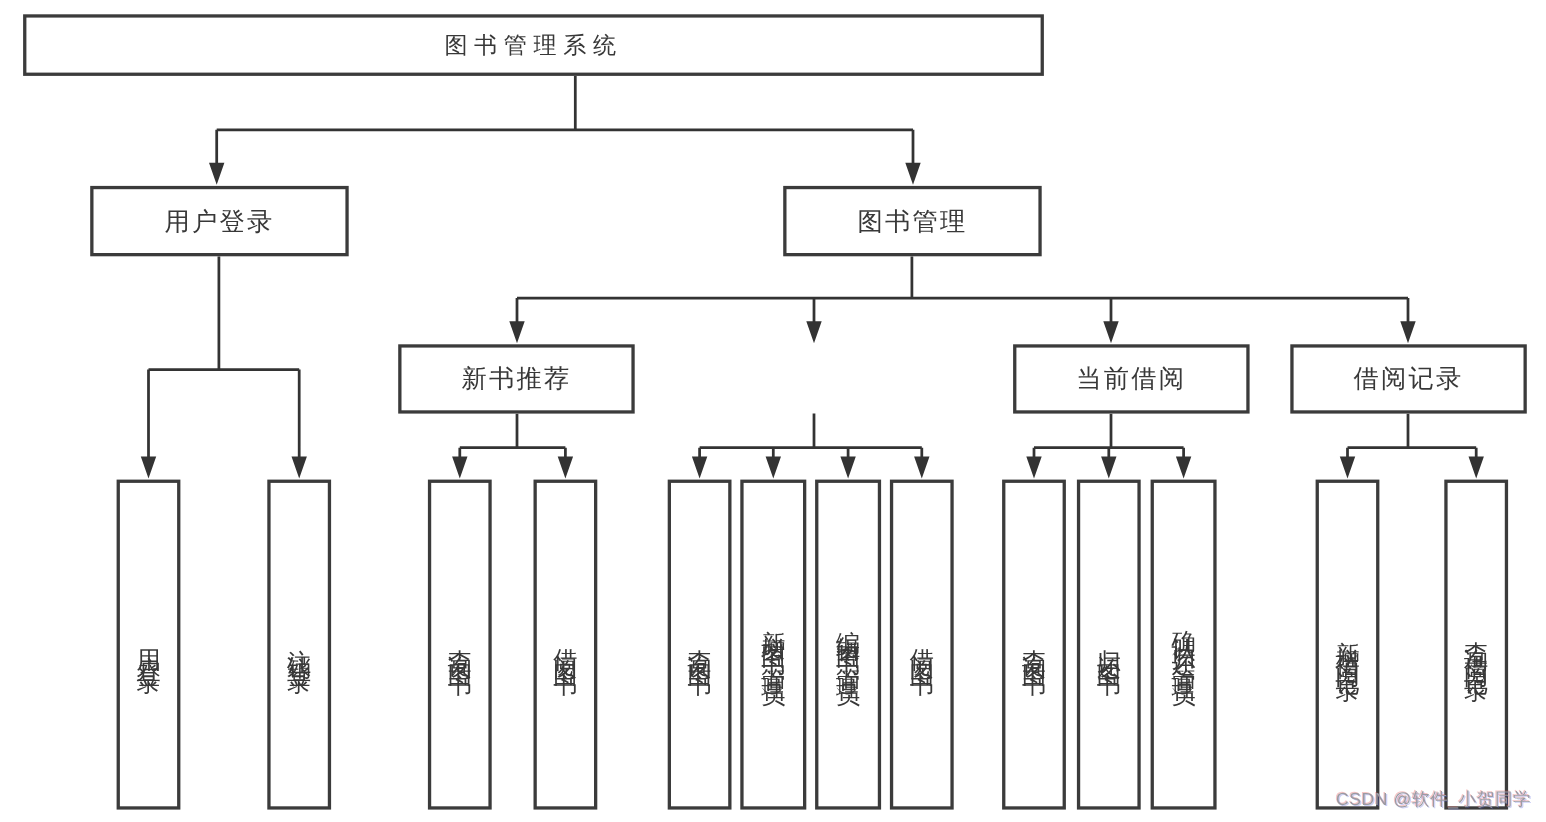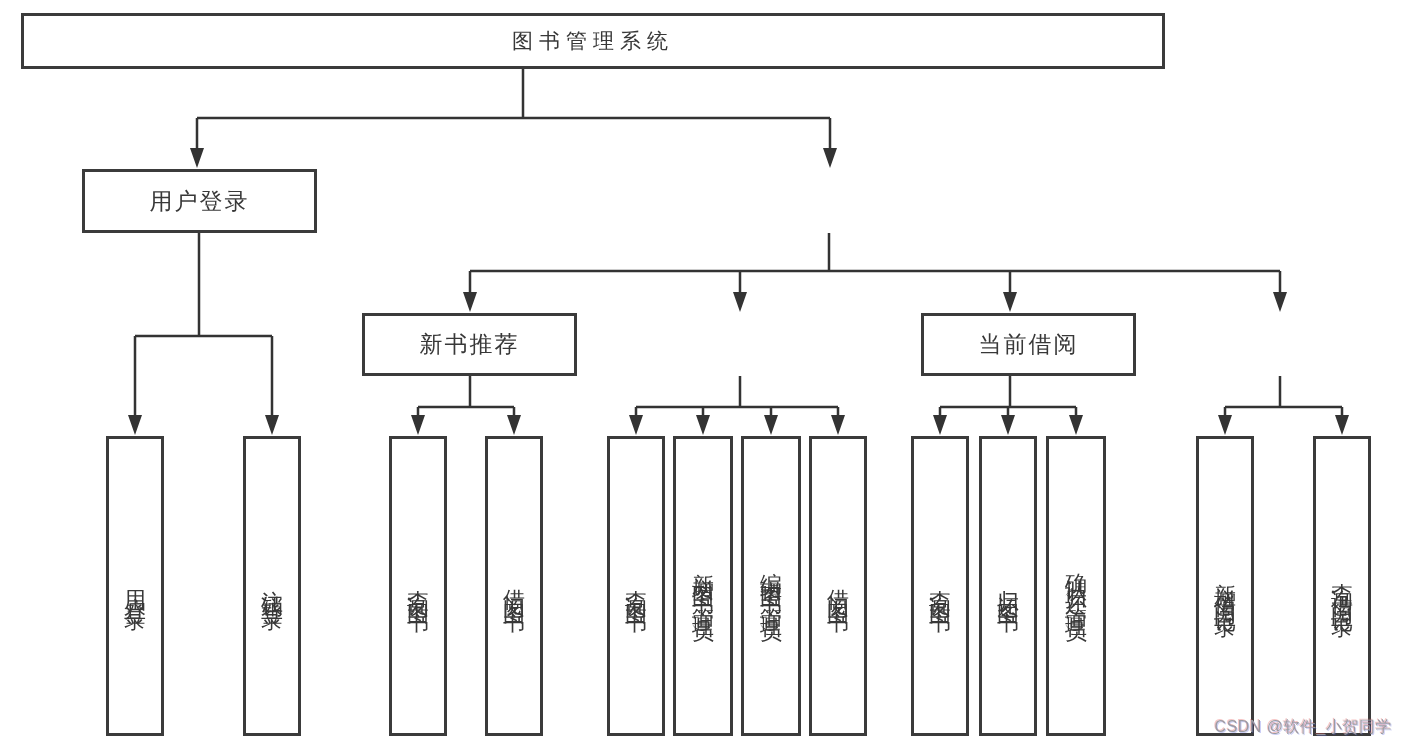--- a/index.html
+++ b/index.html
@@ -32,21 +32,21 @@
   .root-label { font-size: 21px; letter-spacing: 6px; white-space: nowrap; }
   .leaf span {
     writing-mode: vertical-rl;
     text-orientation: mixed;
     font-size: 22px;
     letter-spacing: 7px;
     line-height: 1;
     white-space: nowrap;
   }
   
-  .p-root          { left: 21px;   top: 13px;  width: 1144px; height: 56px; }
+  .p-root          { left: 21px;   top: 13px;  width: 928px; height: 56px; }
   .p-user-login    { left: 82px;   top: 169px; width: 235px;  height: 64px; }
   .p-book-mgmt     { left: 712px;  top: 169px; width: 235px;  height: 64px; }
   .p-new-book      { left: 362px;  top: 313px; width: 215px;  height: 63px; }
   .p-book-borrow   { left: 632px;  top: 313px; width: 215px;  height: 63px; }
   .p-current-borrow{ left: 903px;  top: 313px; width: 215px;  height: 63px; margin-left: 18px; }
   .p-borrow-record { left: 1173px; top: 313px; width: 215px;  height: 63px; }
   .leaf            { top: 436px;   height: 300px; }
   .p-ul-user-login { left: 106px;  width: 58px; }
   .p-ul-logout     { left: 243px;  width: 58px; }
   .p-nb-query      { left: 389px;  width: 58px; }
@@ -133,27 +133,33 @@
       M1335,415 L1349,415 L1342,435 Z"></path>
   </svg>
 
   <div class="node p-root">
     <span class="root-label">图书管理系统</span>
   </div>
 
   <div class="node p-user-login">
     <span class="h-label">用户登录</span>
   </div>
+  <div class="node p-book-mgmt">
+    <span class="h-label">图书管理</span>
+  </div>
 
   <div class="node p-new-book">
     <span class="h-label">新书推荐</span>
   </div>
   <div class="node p-current-borrow">
     <span class="h-label">当前借阅</span>
   </div>
+  <div class="node p-borrow-record">
+    <span class="h-label">借阅记录</span>
+  </div>
 
   <div class="node leaf p-ul-user-login">
     <span>用户登录</span>
   </div>
   <div class="node leaf p-ul-logout">
     <span>注销登录</span>
   </div>
   <div class="node leaf p-nb-query">
     <span>查询图书</span>
   </div>

